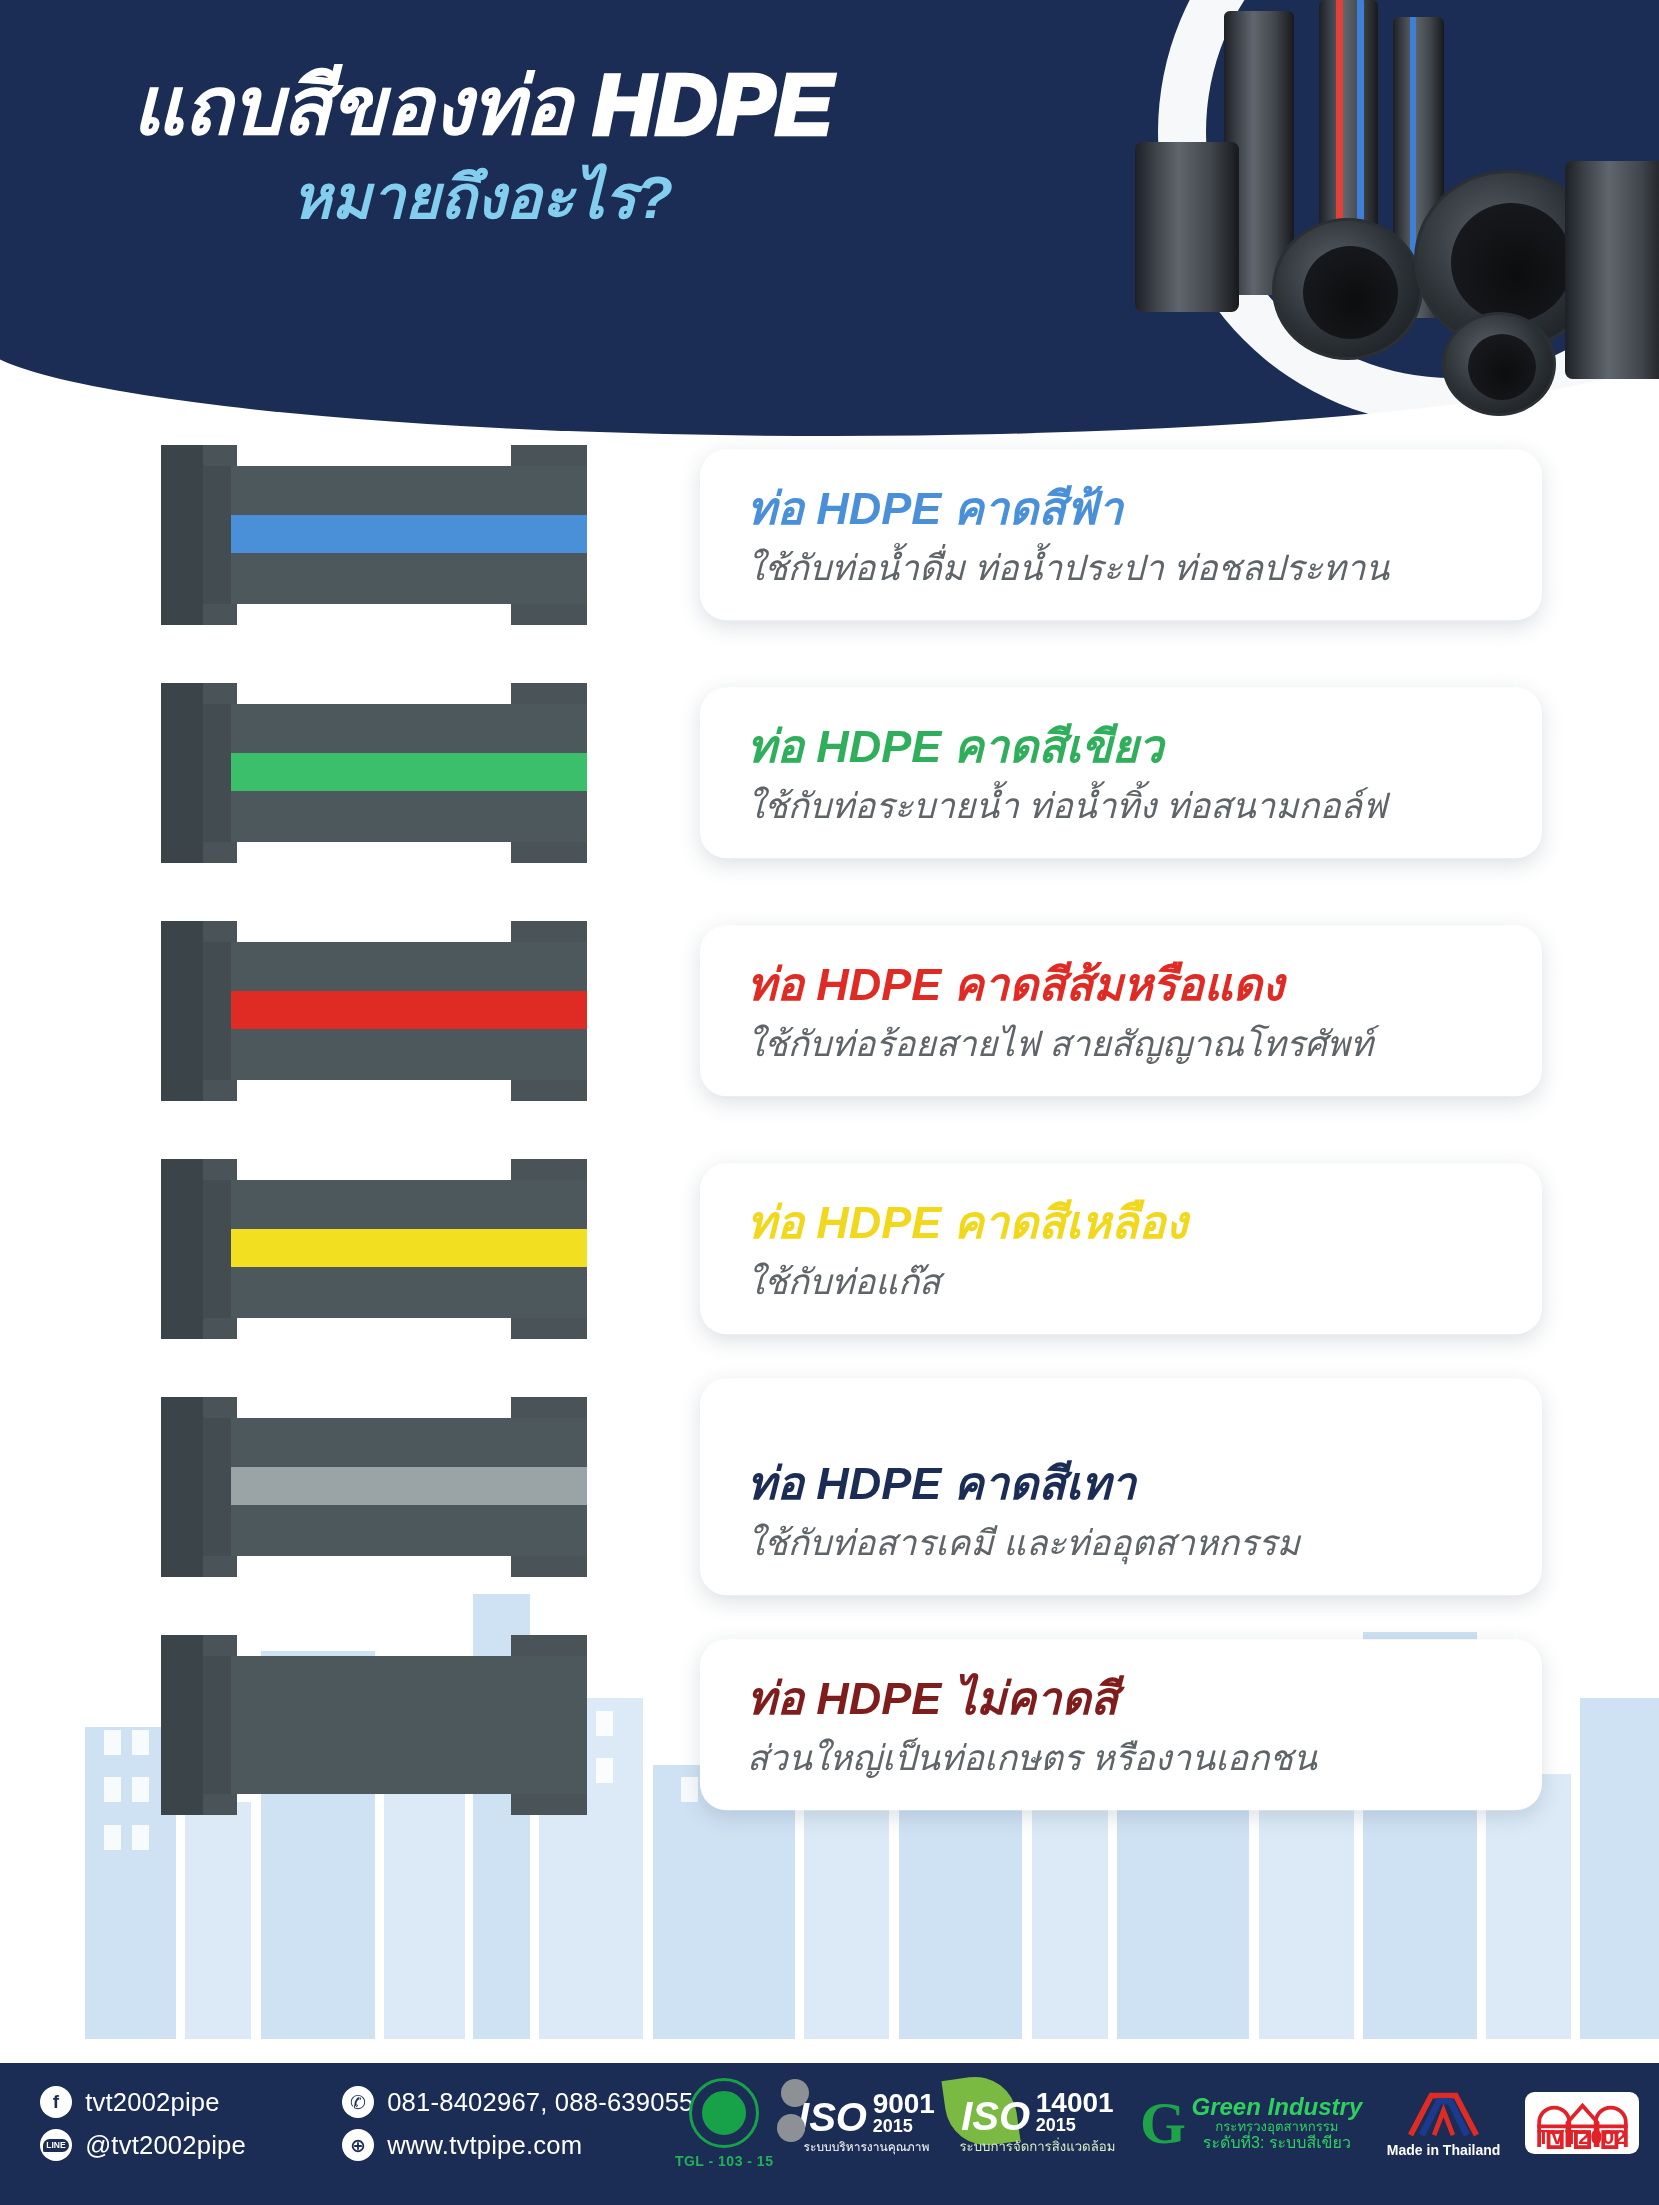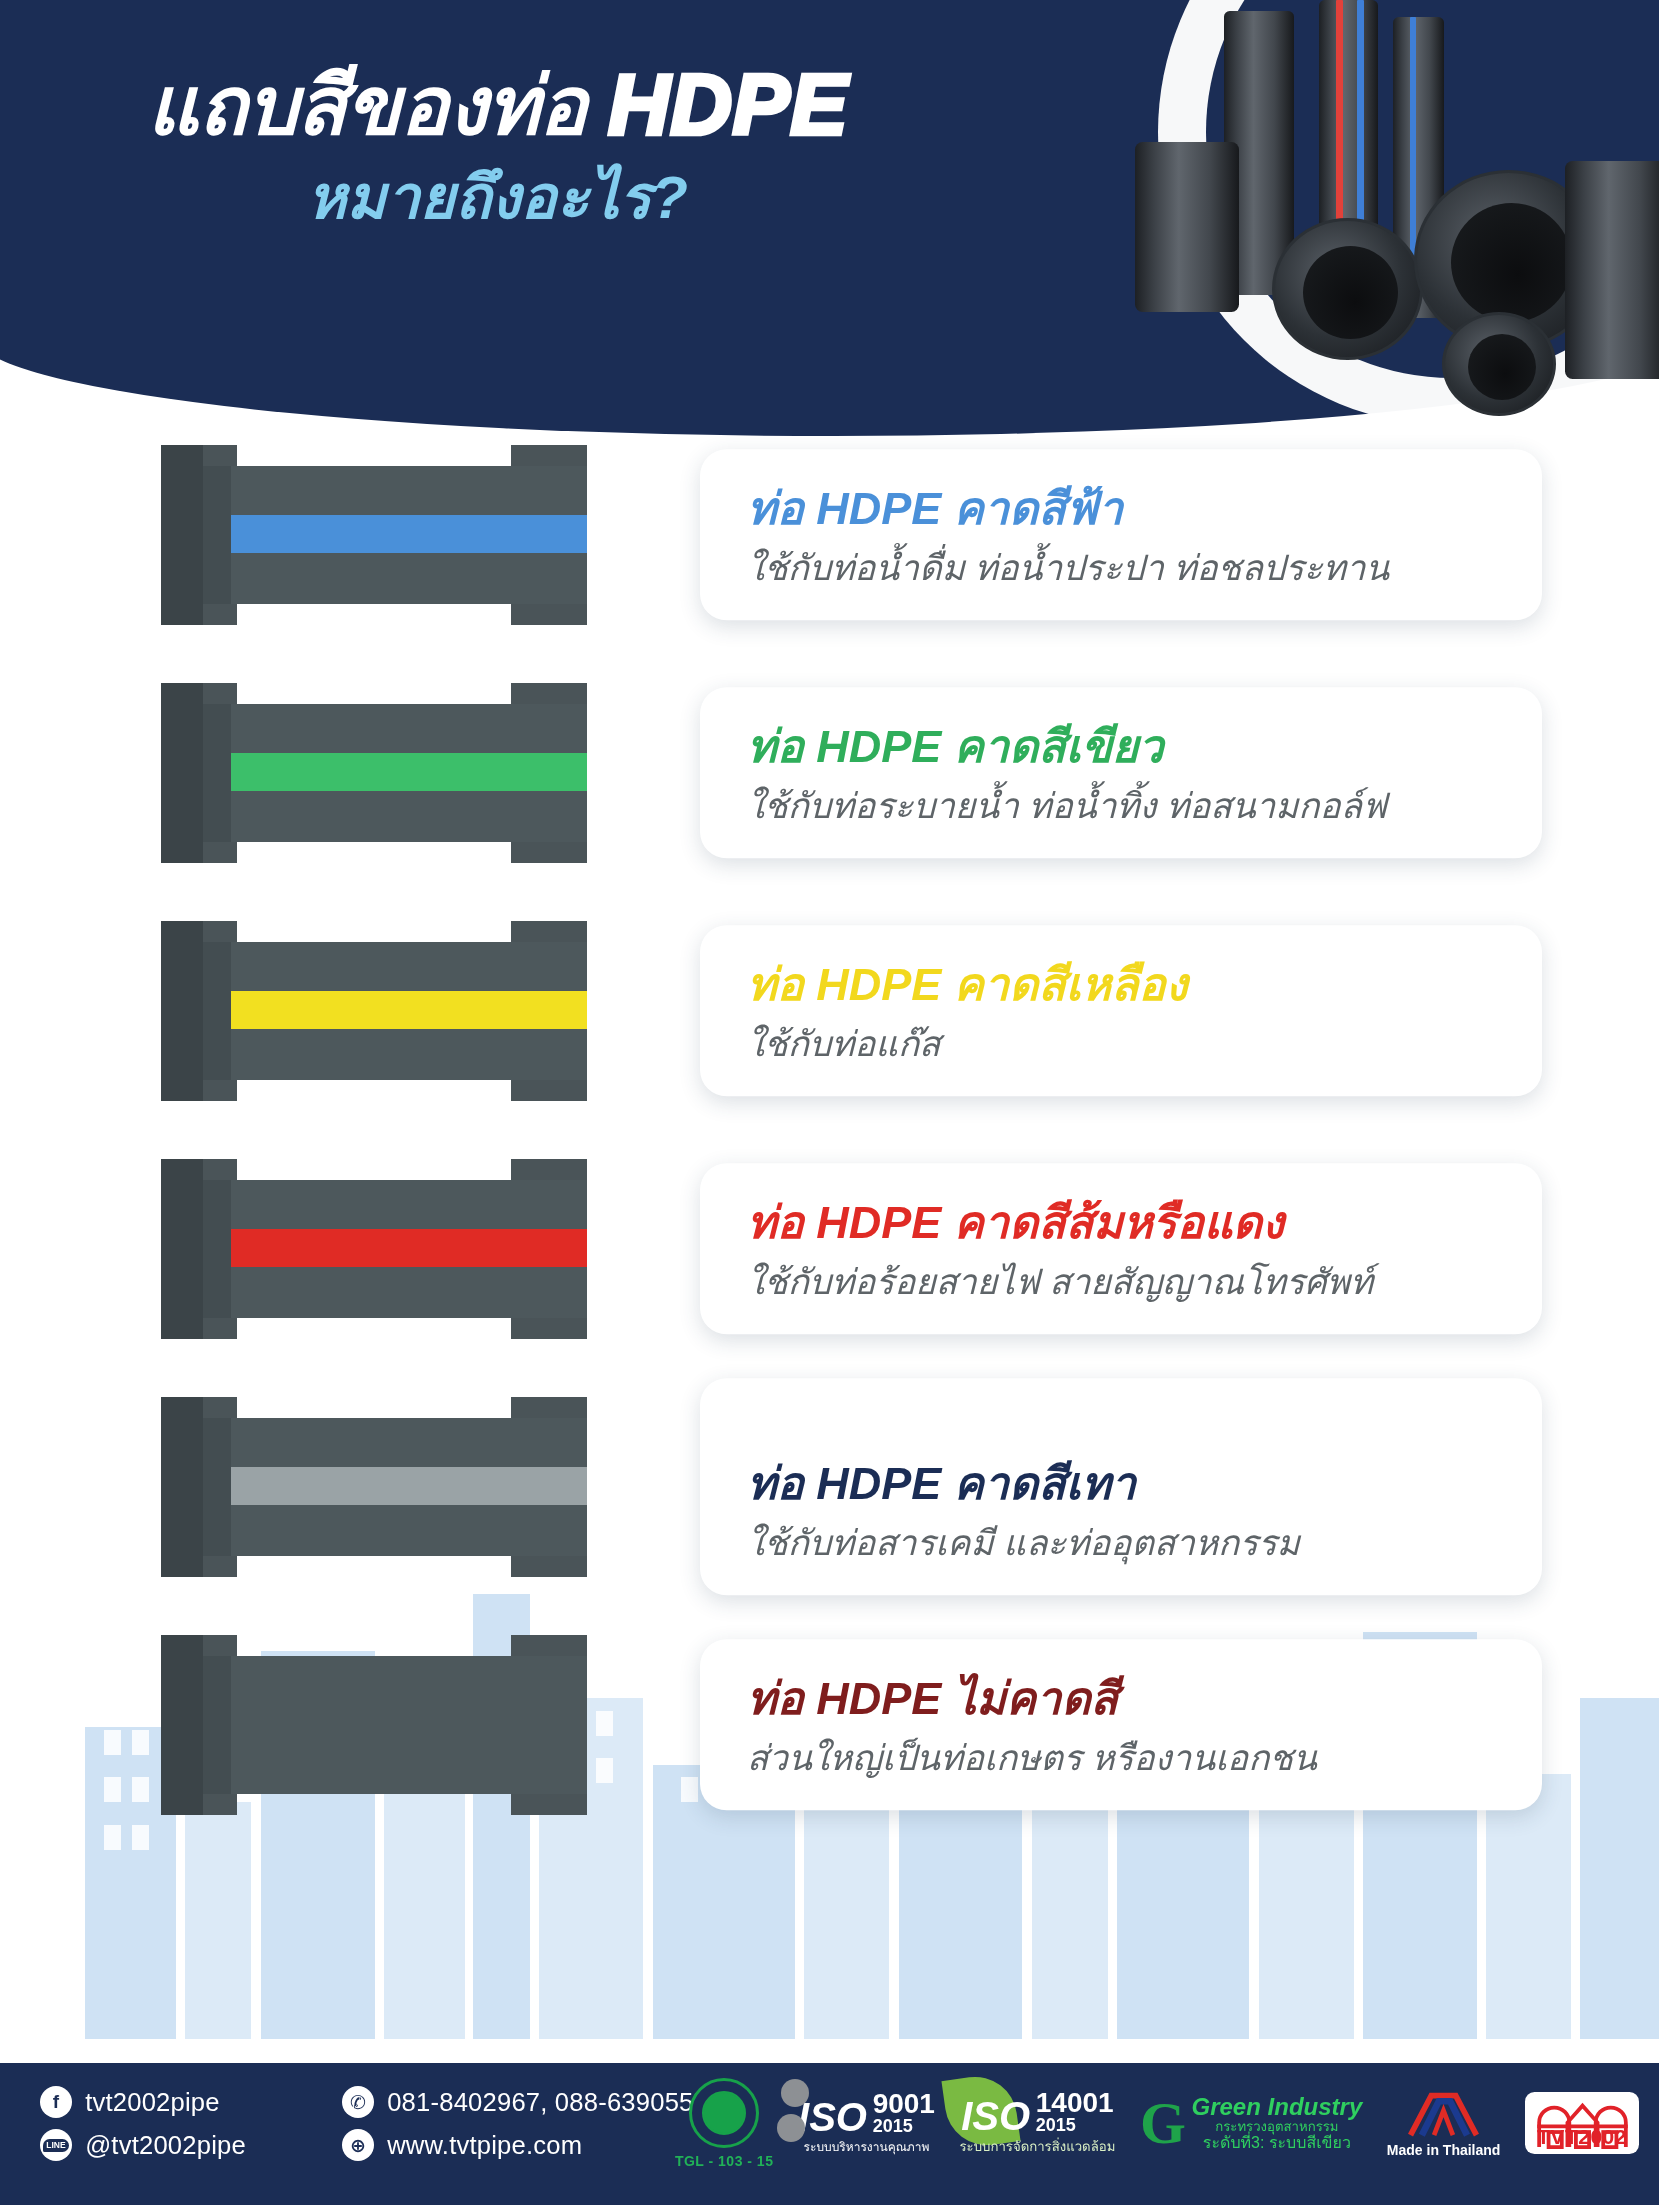--- a/index.html
+++ b/index.html
@@ -30,21 +30,21 @@
     background: #ffffff;
     opacity: 0.97;
   }
   .header-arc2 {
     position: absolute; right: -38px; top: -114px;
     width: 492px; height: 492px;
     border-radius: 50%;
     background: #1b2d55;
   }
   .title-wrap {
-    position: absolute; left: 15px; top: 55px; width: 965px;
+    position: absolute; left: 0; top: 55px; width: 965px;
     text-align: center;
   }
   .title-line1 {
     font-size: 81px; font-weight: 700; font-style: italic;
     color: #ffffff; letter-spacing: -0.9px; line-height: 1.18;
     white-space: nowrap;
   }
   .title-line1 .hdpe {
     font-size: 85px; letter-spacing: 0.9px;
     -webkit-text-stroke: 4.7px #ffffff;
@@ -316,44 +316,44 @@
         <div class="card-title" style="color:#2fae5b;">ท่อ HDPE คาดสีเขียว</div>
         <div class="card-desc">ใช้กับท่อระบายน้ำ ท่อน้ำทิ้ง ท่อสนามกอล์ฟ</div>
       </div>
     </div>
 
     <div class="row">
       <div class="pipe-icon">
         <div class="pipe-collar-l"></div>
           <div class="pipe-collar-r"></div>
         <div class="pipe-body"></div>
+        <div class="pipe-band" style="background:#e02b25;"></div>
+        <div class="pipe-band-dark"></div>
+        <div class="pipe-shade"></div>
+          <div class="pipe-shade2"></div>
+      </div>
+      <div class="card">
+        <div class="card-title" style="color:#e02b25;">ท่อ HDPE คาดสีส้มหรือแดง</div>
+        <div class="card-desc">ใช้กับท่อร้อยสายไฟ สายสัญญาณโทรศัพท์</div>
+      </div>
+    </div>
+
+    <div class="row">
+      <div class="pipe-icon">
+        <div class="pipe-collar-l"></div>
+          <div class="pipe-collar-r"></div>
+        <div class="pipe-body"></div>
         <div class="pipe-band" style="background:#f2e020;"></div>
         <div class="pipe-band-dark"></div>
         <div class="pipe-shade"></div>
           <div class="pipe-shade2"></div>
       </div>
       <div class="card">
         <div class="card-title" style="color:#f2d81d;">ท่อ HDPE คาดสีเหลือง</div>
         <div class="card-desc">ใช้กับท่อแก๊ส</div>
-      </div>
-    </div>
-
-    <div class="row">
-      <div class="pipe-icon">
-        <div class="pipe-collar-l"></div>
-          <div class="pipe-collar-r"></div>
-        <div class="pipe-body"></div>
-        <div class="pipe-band" style="background:#e02b25;"></div>
-        <div class="pipe-band-dark"></div>
-        <div class="pipe-shade"></div>
-          <div class="pipe-shade2"></div>
-      </div>
-      <div class="card">
-        <div class="card-title" style="color:#e02b25;">ท่อ HDPE คาดสีส้มหรือแดง</div>
-        <div class="card-desc">ใช้กับท่อร้อยสายไฟ สายสัญญาณโทรศัพท์</div>
       </div>
     </div>
 
     <div class="row">
       <div class="pipe-icon">
         <div class="pipe-collar-l"></div>
           <div class="pipe-collar-r"></div>
         <div class="pipe-body"></div>
         <div class="pipe-band" style="background:#9aa3a6;"></div>
         <div class="pipe-band-dark"></div>

